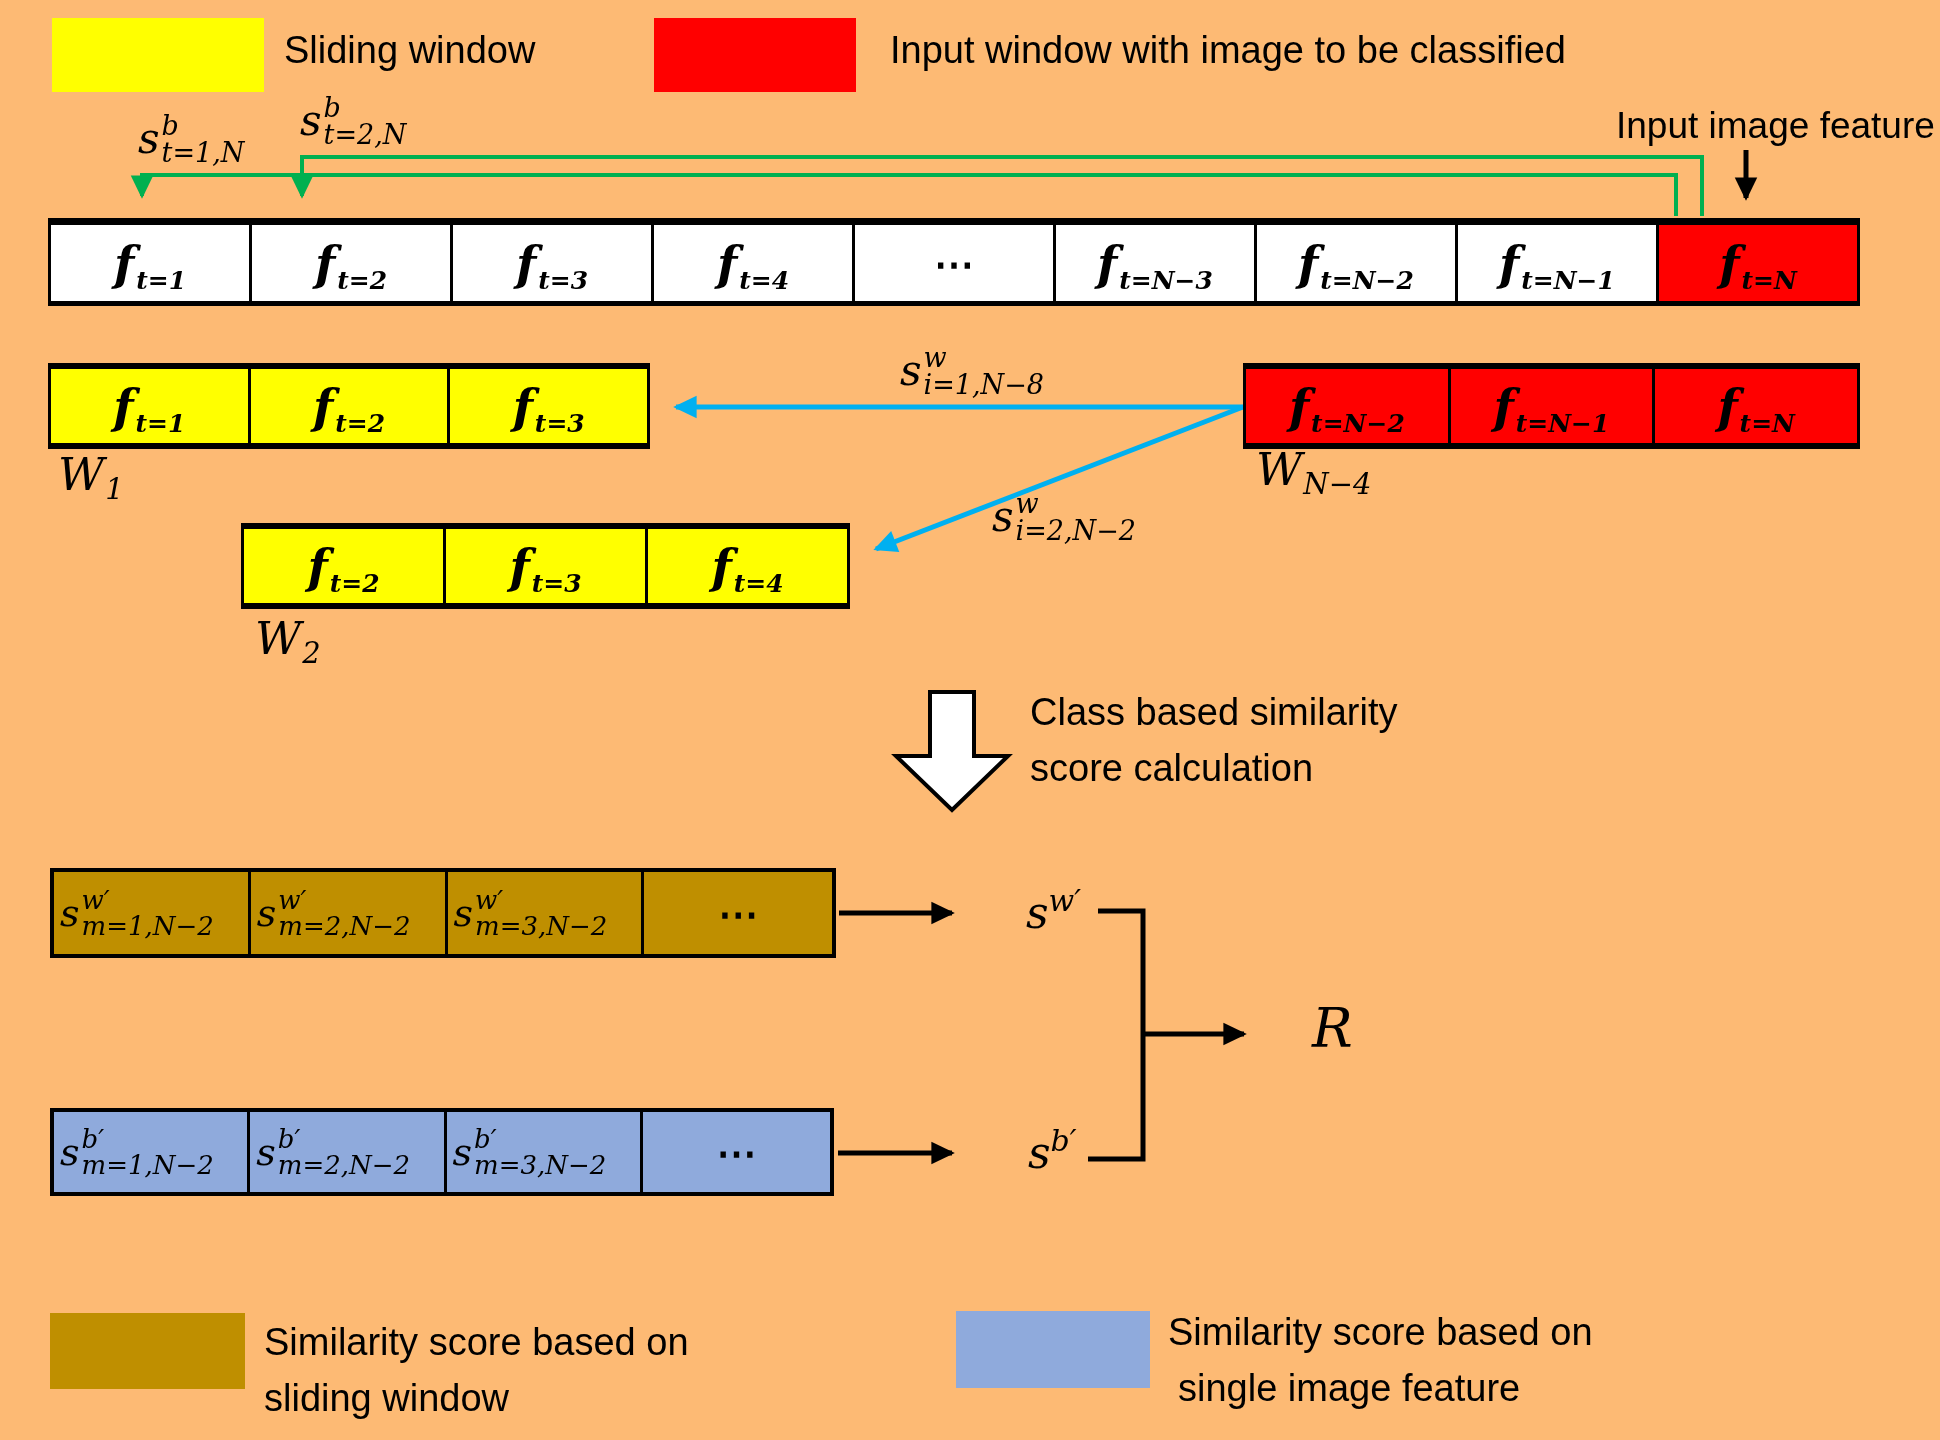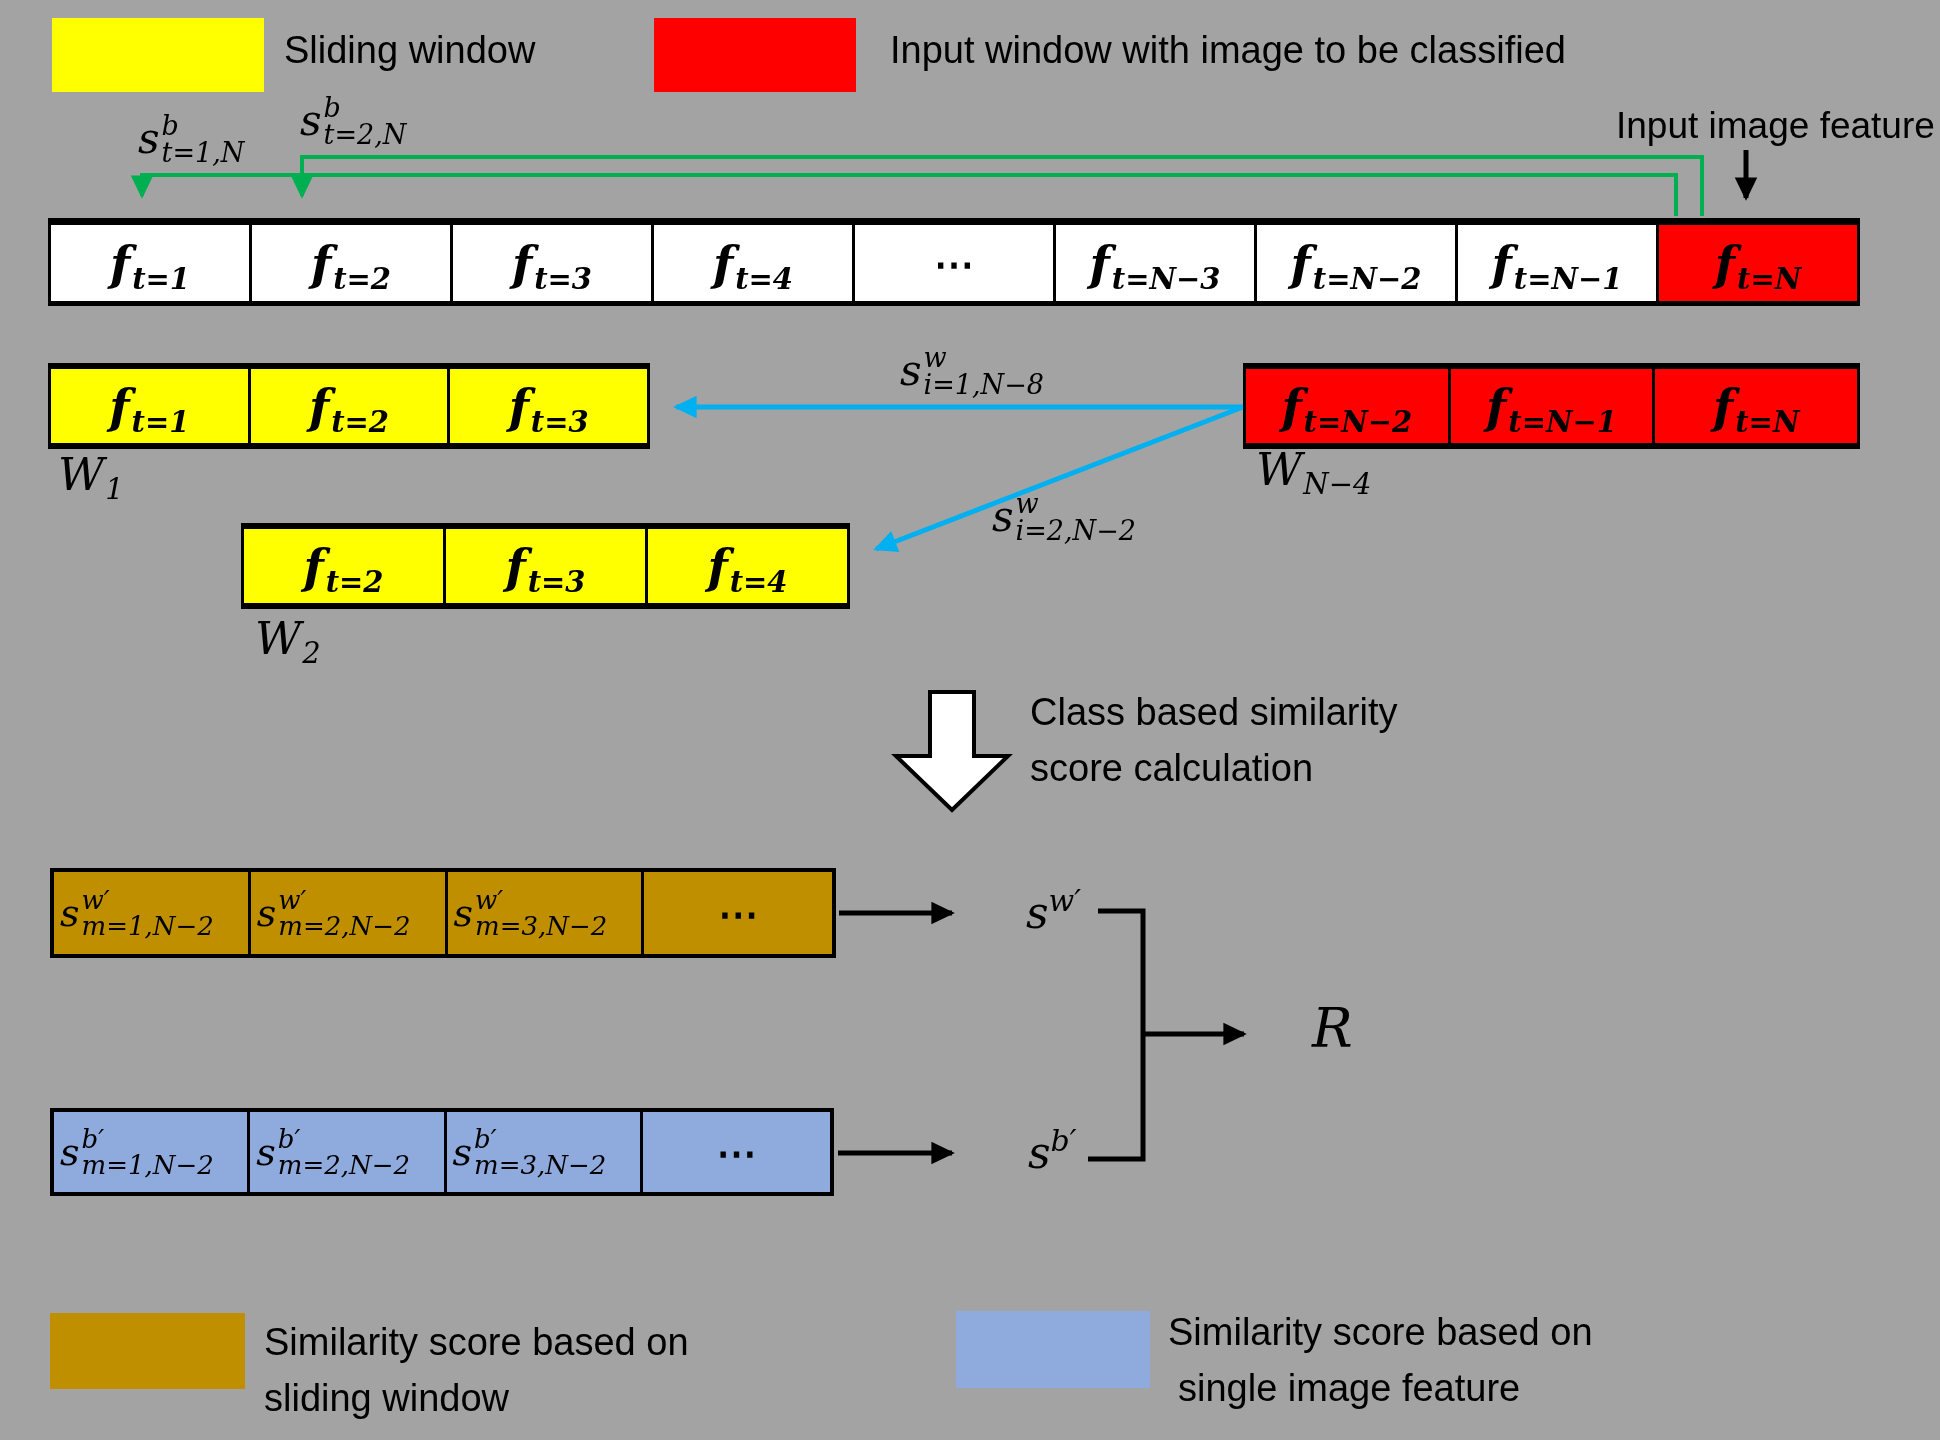--- a/index.html
+++ b/index.html
@@ -1,16 +1,16 @@
 <!DOCTYPE html>
 <html style="--yellow: #FFFF00; --red: #FF0000; --olive: #BF8F00; --blue: #8FAADC; --green: #00B050; --cyan: #00B0F0;"><head>
 <meta charset="utf-8">
 <style>
   html,body{margin:0;padding:0;background:#fff;}
-  #canvas{position:relative;width:1940px;height:1440px;background:#a3a3a3;overflow:hidden;
+  #canvas{position:relative;width:1940px;height:1440px;background:#fdba74;overflow:hidden;
           font-family:"Liberation Sans",sans-serif;color:#000;}
   .abs{position:absolute;}
   .sanslabel{font-size:38px;line-height:1.18;white-space:nowrap;}
   .swatch{position:absolute;}
   .sw-yellow{background:var(--yellow);}
   .sw-red{background:var(--red);}
   .sw-olive{background:var(--olive);}
   .sw-blue{background:var(--blue);}
 
   
@@ -28,21 +28,21 @@
            border:3px solid #000;border-top-width:7px;border-bottom-width:5px;background:#fff;}
   .cellrow .cell{flex:1;display:flex;align-items:center;justify-content:center;
                  border-right:3px solid #000;overflow:hidden;}
   .cellrow .cell:last-child{border-right:none;}
   .winrow{border-top-width:6px;border-bottom-width:6px;}
   .cell-yellow{background:var(--yellow);}
   .cell-red{background:var(--red);}
   .fwrap{display:inline-flex;align-items:baseline;font-family:"DejaVu Serif",serif;
          font-weight:bold;font-style:italic;line-height:1;white-space:nowrap;}
   .fwrap .fbase{font-size:47px;}
-  .fwrap .fsub{font-size:29px;transform:translateY(9px);margin-left:2px;}
+  .fwrap .fsub{font-size:25px;transform:translateY(9px);margin-left:2px;}
   .dots{font-size:40px;font-weight:bold;font-family:"DejaVu Serif",serif;}
 
   .wlabel{display:inline-flex;align-items:baseline;font-family:"DejaVu Serif",serif;
           font-style:italic;line-height:1;white-space:nowrap;}
   .wlabel .wbase{font-size:45px;}
   .wlabel .wsub{font-size:29px;transform:translateY(9px);margin-left:1px;}
 
   
   .scorebar{position:absolute;display:flex;box-sizing:border-box;border:4px solid #000;}
   .scorebar .cell{flex:1;display:flex;align-items:center;justify-content:flex-start;

